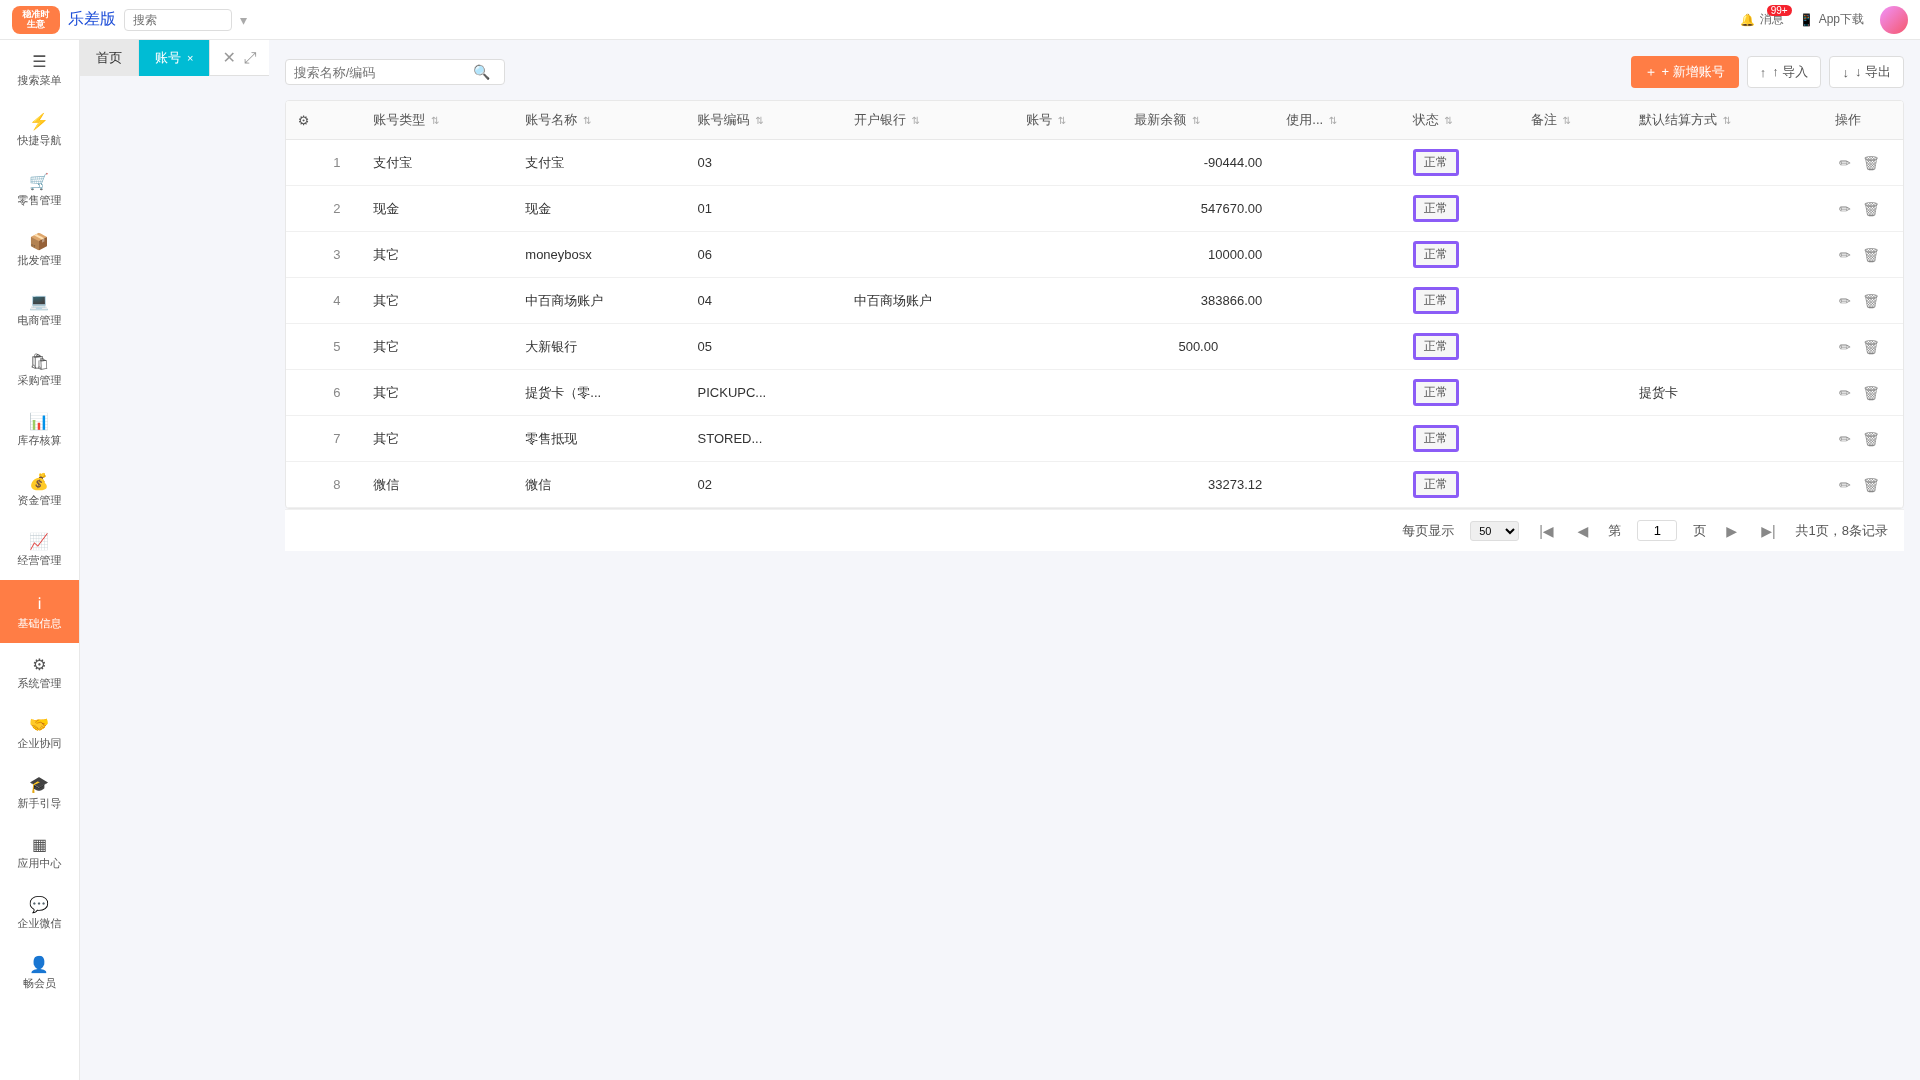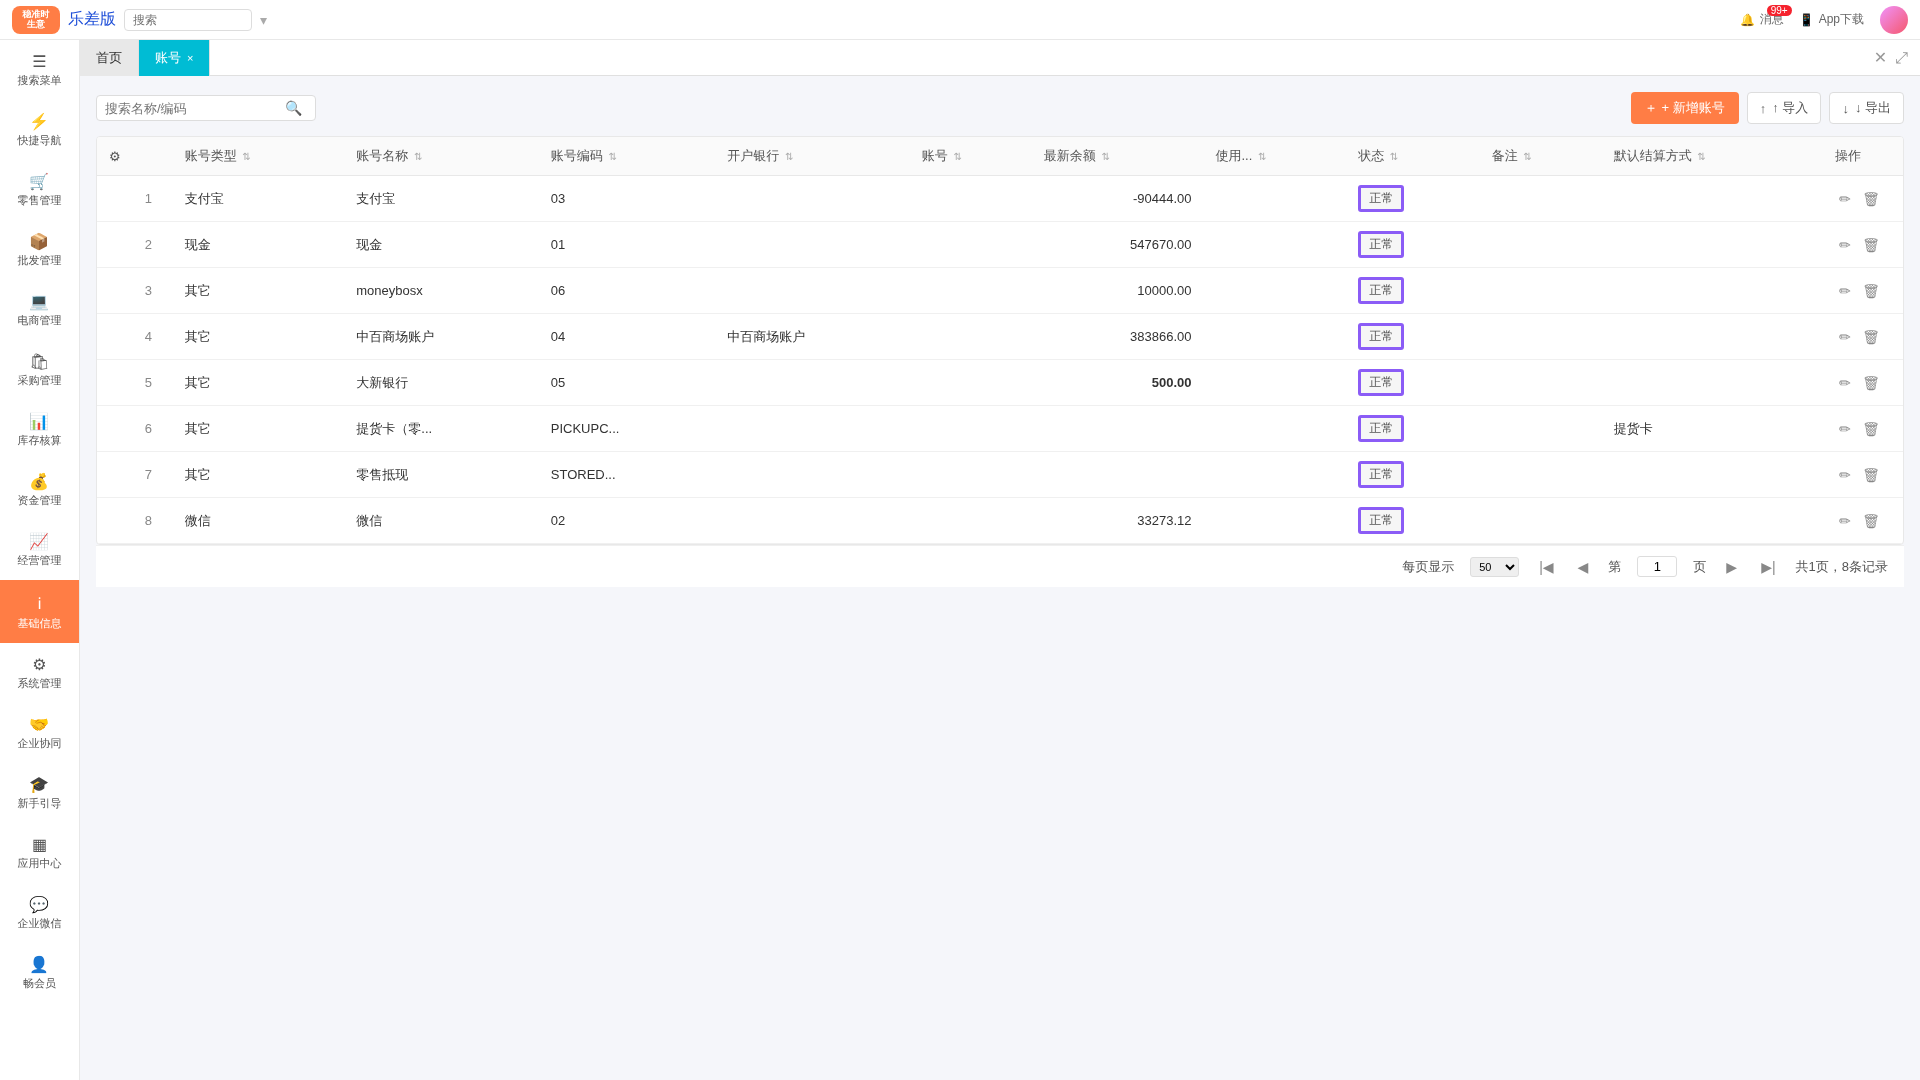--- a/index.html
+++ b/index.html
@@ -3,38 +3,38 @@
   <meta charset="utf-8">
   <style>
     * { margin: 0; padding: 0; box-sizing: border-box; }
     body { font-family: 'Microsoft YaHei', Arial, sans-serif; font-size: 13px; background: #f0f2f5; display: flex; flex-direction: column; height: 1080px; width: 1920px; overflow: hidden; }
 
     
     .topbar { height: 40px; background: #fff; display: flex; align-items: center; justify-content: space-between; padding: 0 12px; border-bottom: 1px solid #e8e8e8; }
     .topbar-left { display: flex; align-items: center; gap: 8px; }
     .logo { width: 48px; height: 28px; background: #ff7d45; border-radius: 8px; display: flex; align-items: center; justify-content: center; color: #fff; font-size: 10px; font-weight: bold; }
     .brand-name { font-size: 16px; color: #1d4ed8; text-align: center; }
-    .search-top { border: 1px solid #ddd; border-radius: 4px; padding: 3px 8px; font-size: 12px; width: 128px; color: #999; }
+    .search-top { border: 1px solid #ddd; border-radius: 4px; padding: 3px 8px; font-size: 12px; width: 108px; color: #999; }
     .topbar-right { display: flex; align-items: center; gap: 16px; }
     .msg-btn { display: flex; align-items: center; gap: 4px; font-size: 12px; color: #666; position: relative; }
     .badge { background: #f5222d; color: #fff; font-size: 10px; border-radius: 8px; padding: 0 4px; min-width: 16px; text-align: center; position: absolute; top: -6px; right: -8px; }
     .app-btn { display: flex; align-items: center; gap: 4px; font-size: 12px; color: #666; }
     .avatar { width: 28px; height: 28px; border-radius: 50%; background: #ccc; }
 
     
     .main-layout { display: flex; flex: 1; overflow: hidden; }
 
     
     .sidebar { width: 80px; background: #fff; border-right: 1px solid #e8e8e8; display: flex; flex-direction: column; overflow-y: auto; }
     .sidebar-item { padding: 12px 4px; text-align: center; font-size: 12px; color: #555; cursor: pointer; border-bottom: none; }
     .sidebar-item.active { background: #ff7d45; color: #fff; border-radius: 0; }
     .sidebar-item .icon { font-size: 16px; display: block; margin-bottom: 2px; }
 
     
-    .content-area { flex: 1; display: flex; flex-direction: column; overflow: hidden; background: #f5f6fa; }
+    .content-area { flex: 1; display: flex; flex-direction: row; overflow: hidden; background: #f5f6fa; }
 
     
     .tab-bar { display: flex; align-items: center; background: #fff; border-bottom: 1px solid #e0e0e0; padding: 0 0; height: 36px; }
     .tab-item { height: 36px; display: flex; align-items: center; padding: 0 16px; font-size: 13px; cursor: pointer; border-right: 1px solid #e0e0e0; color: #555; }
     .tab-item.home { background: #e8e8e8; color: #333; }
     .tab-item.active { background: #00bcd4; color: #fff; }
     .tab-close { margin-left: 6px; font-size: 11px; cursor: pointer; }
     .tab-expand { margin-left: auto; padding: 0 12px; font-size: 16px; color: #999; cursor: pointer; display: flex; align-items: center; gap: 8px; }
 
     
@@ -296,21 +296,21 @@
     </td>
   </tr>
               <tr>
     <td></td>
     <td class="row-num">5</td>
     <td>其它</td>
     <td>大新银行</td>
     <td>05</td>
     <td></td>
     <td></td>
-    <td style="text-align:right;font-weight:bold;">500.00</td>
+    <td style="text-align:center;">500.00</td>
     <td></td>
     <td><span class="status-badge">正常</span></td>
     <td></td>
     <td></td>
     <td>
       <button class="action-btn" title="编辑">✏</button>
       <button class="action-btn" title="删除">🗑</button>
     </td>
   </tr>
               <tr>

